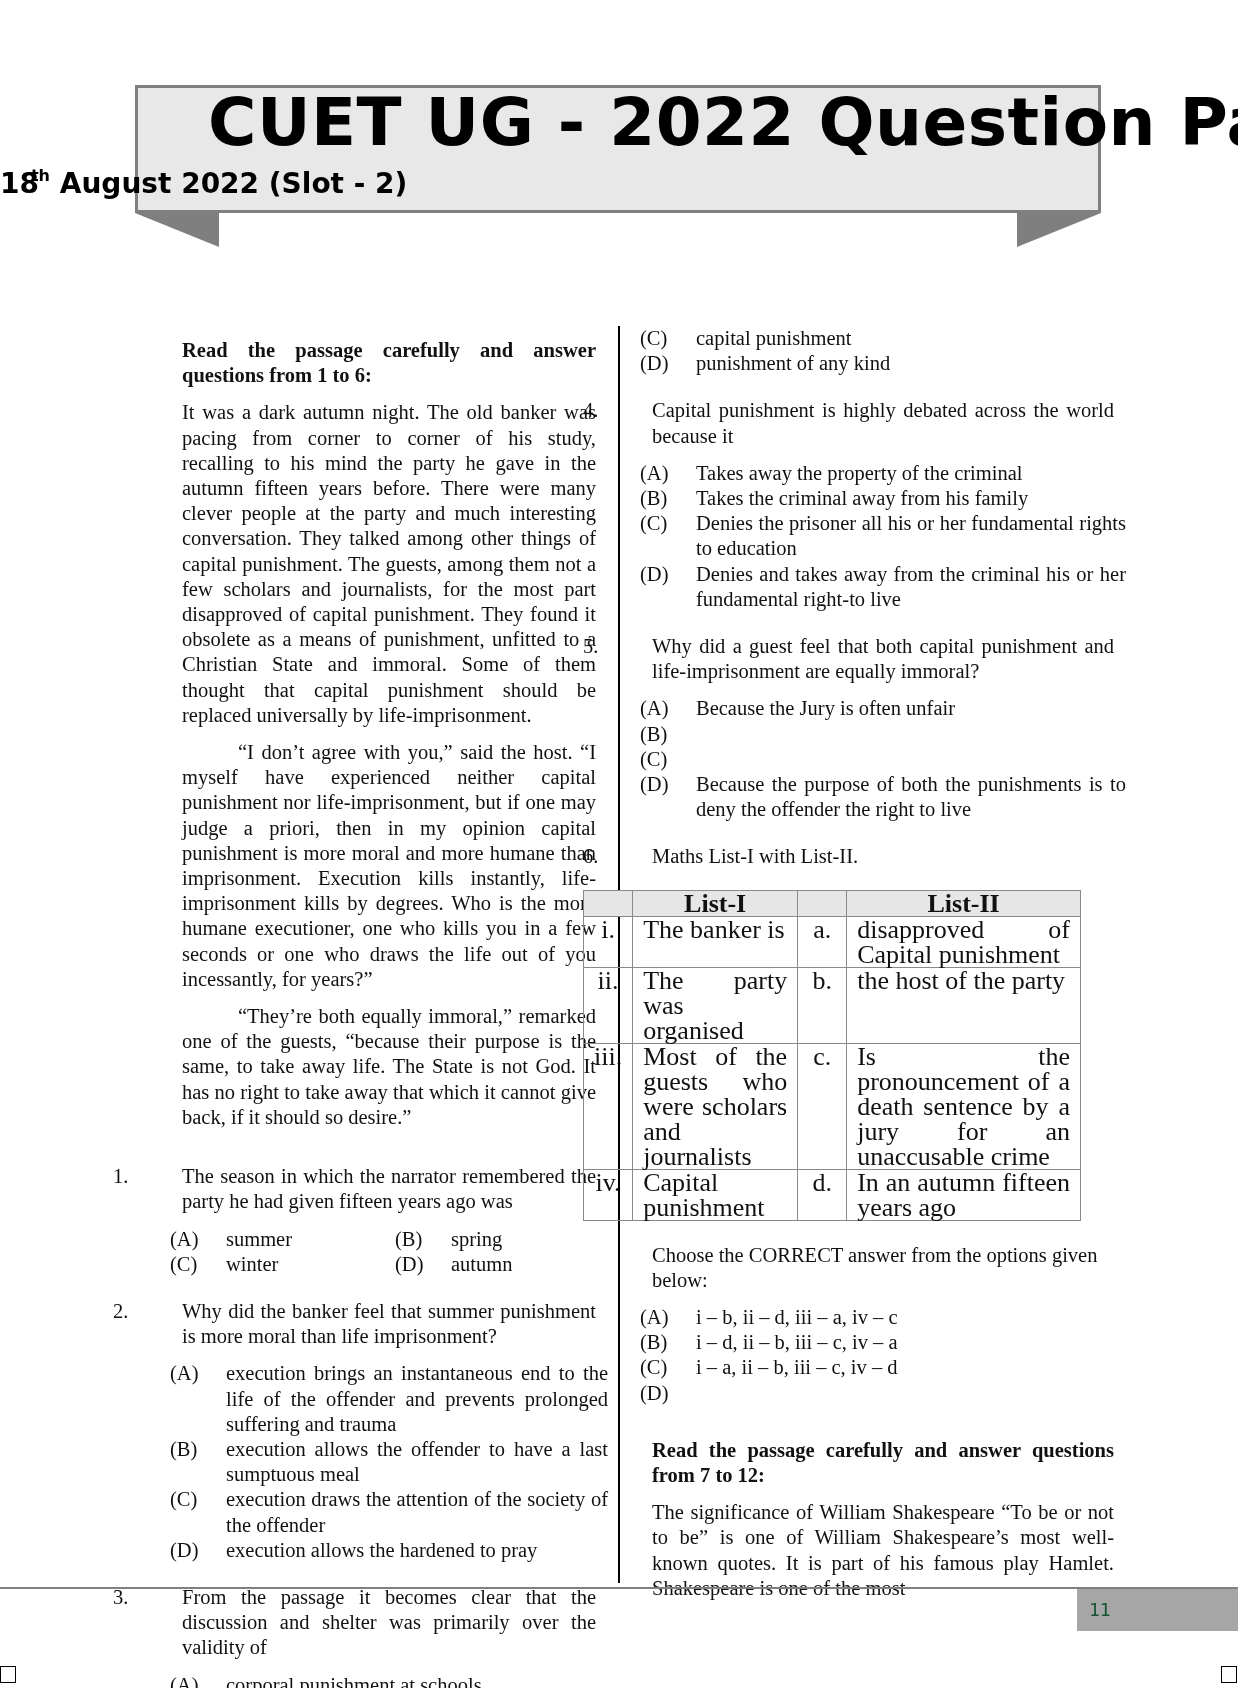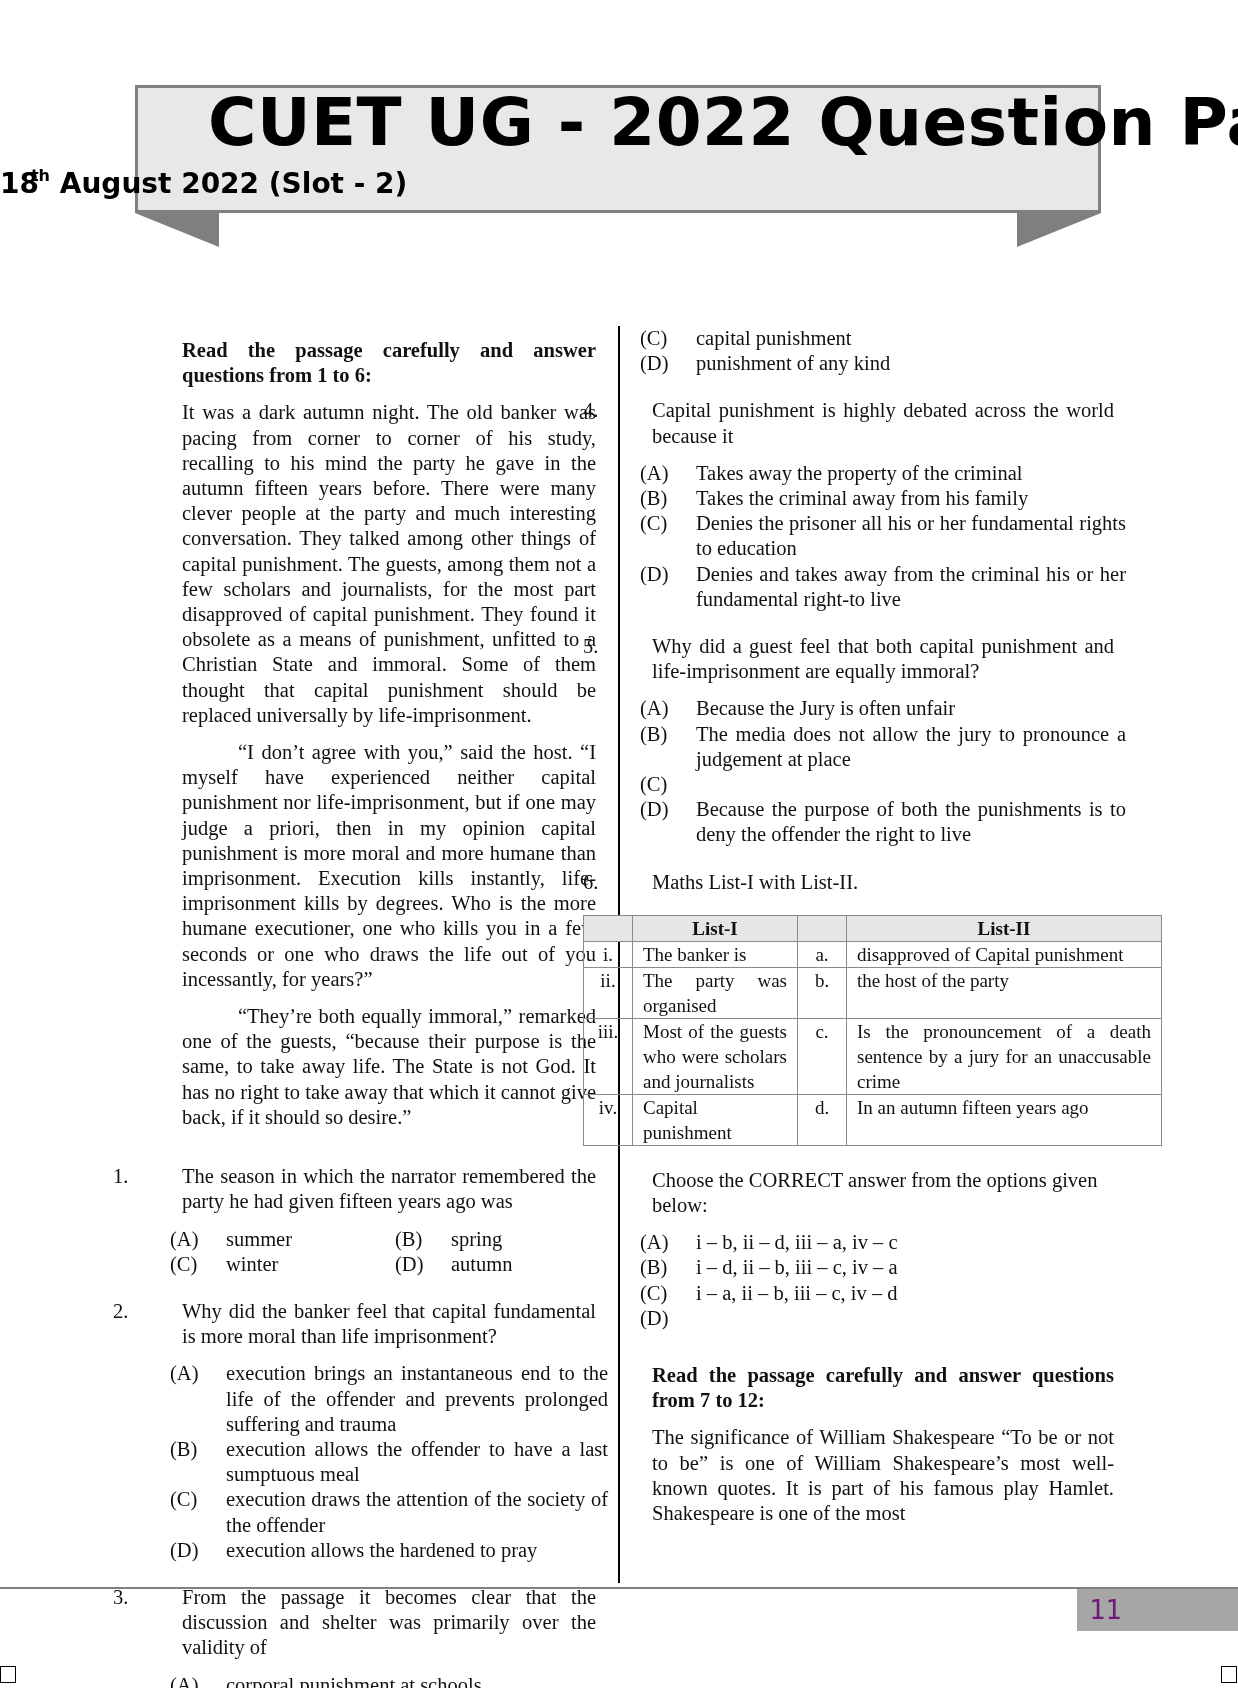--- a/index.html
+++ b/index.html
@@ -43,35 +43,35 @@
   .q { position: relative; padding-left: 0; }
   .qnum { position: absolute; left: -57px; top: 0; }
   .opt { display: flex; }
   .opt .lab { width: 56px; flex: 0 0 56px; }
   .opt .txt { flex: 1; text-align: justify; }
   .opts2 { display: grid; grid-template-columns: 225px 1fr; }
 
   .gap { height: 10px; }
 
   table.match {
-    border-collapse: collapse; width: 579px; margin-left: -57px; font-size: 19px; line-height: 25px;
+    border-collapse: collapse; width: 498px; margin-left: -57px; font-size: 26px; line-height: 25px;
   }
   table.match th, table.match td { border: 1.5px solid #8a8a8a; vertical-align: top; padding: 0 10px; }
   table.match th { background: #e6e6e6; font-weight: bold; text-align: center; padding: 0; }
   table.match td.num { text-align: center; width: 28px; }
   table.match td.l1 { width: 144px; text-align: justify; }
   table.match td.l2 { text-align: justify; }
 
   .note { margin-left: -57px; }
   .note i { font-style: italic; }
 
   .footer-line { position: absolute; left: 0; top: 1587px; width: 1238px; height: 2px; background: #808080; }
   .pagebox {
     position: absolute; left: 1077px; top: 1589px; width: 161px; height: 42px; background: #a6a6a6;
-    font-family: "DejaVu Sans Mono", monospace; font-size: 27px; line-height: 42px; padding-left: 12px; box-sizing: border-box; color: #701a75;
+    font-family: "DejaVu Sans Mono", monospace; font-size: 18px; line-height: 42px; padding-left: 12px; box-sizing: border-box; color: #14532d;
   }
   .cb { position: absolute; width: 16px; height: 17px; border: 1.5px solid #000; box-sizing: border-box; background: #fff; }
 </style>
 </head>
 <body>
 
 <div class="banner"></div>
 <div class="tail l"></div>
 <div class="tail r"></div>
 <div class="title">CUET UG - 2022 Question Paper</div>
@@ -105,21 +105,21 @@
       <div class="opt">
           <span class="lab">(D)</span>
           <span class="txt">autumn</span>
         </div>
     </div>
   </div>
   <div class="gap"></div>
 
   <div class="q">
     <span class="qnum">2.</span>
-    <p class="just">Why did the banker feel that capital fundamental is more moral than life imprisonment?</p>
+    <p class="just">Why did the banker feel that summer punishment is more moral than life imprisonment?</p>
     <div class="opt">
         <span class="lab">(A)</span>
         <span class="txt">execution brings an instantaneous end to the life of the offender and prevents prolonged suffering and trauma</span>
       </div>
     <div class="opt">
         <span class="lab">(B)</span>
         <span class="txt">execution allows the offender to have a last sumptuous meal</span>
       </div>
     <div class="opt">
         <span class="lab">(C)</span>
@@ -184,21 +184,20 @@
 
   <div class="q">
     <span class="qnum">5.</span>
     <p class="just">Why did a guest feel that both capital punishment and life-imprisonment are equally immoral?</p>
     <div class="opt">
         <span class="lab">(A)</span>
         <span class="txt">Because the Jury is often unfair</span>
       </div>
     <div class="opt">
         <span class="lab">(B)</span>
-        <span class="txt">The media does not allow the jury to pronounce a judgement at place</span>
       </div>
     <div class="opt">
         <span class="lab">(C)</span>
       </div>
     <div class="opt">
         <span class="lab">(D)</span>
         <span class="txt">Because the purpose of both the punishments is to deny the offender the right to live</span>
       </div>
   </div>
   <div class="gap"></div>

